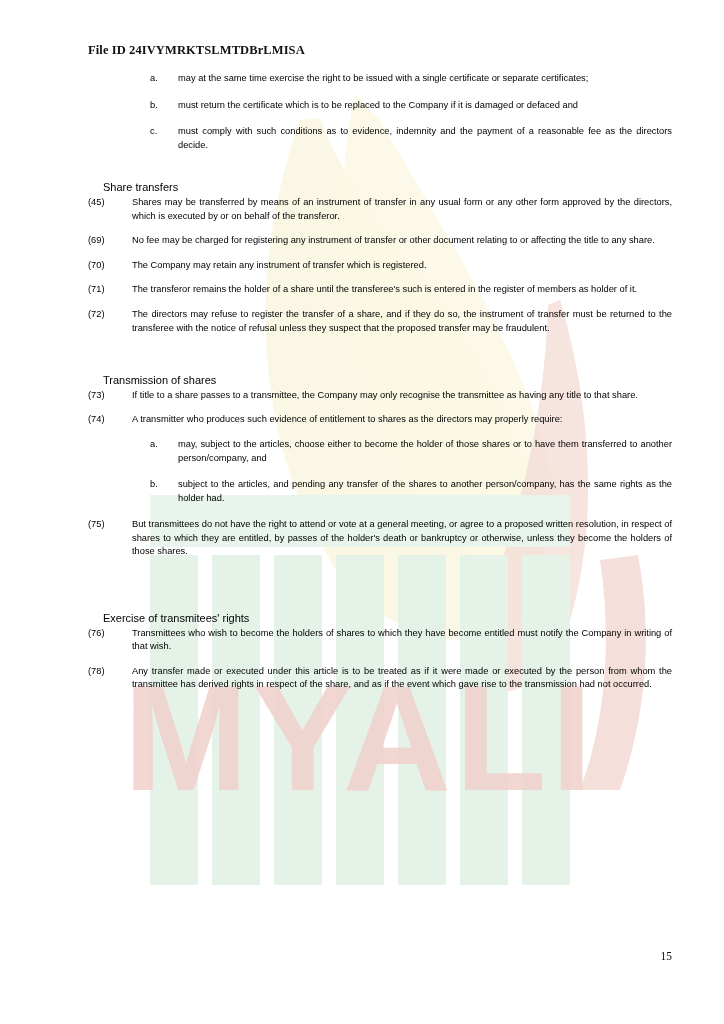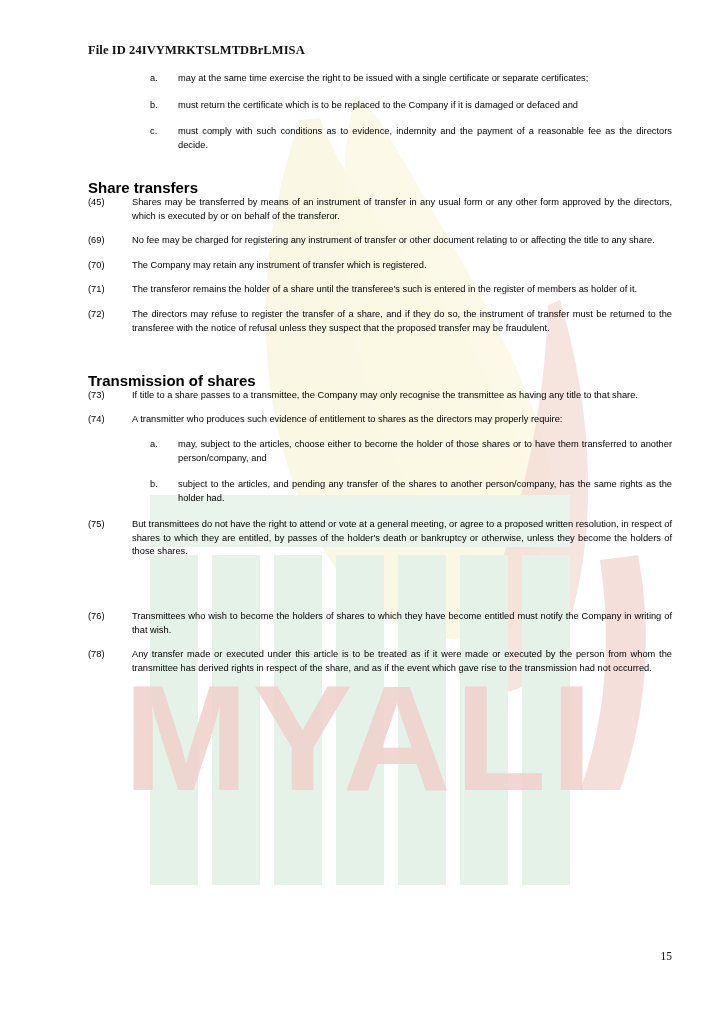--- a/index.html
+++ b/index.html
@@ -88,25 +88,26 @@
   }
   .sub .sub-text {
     flex: 1;
     font-size: 9.3px;
     line-height: 13.6px;
     text-align: justify;
     width: 494px;
   }
 
   .heading {
-    font-size: 15px;
-    font-weight: bold;
+    font-size: 11px;
+    font-weight: normal;
     line-height: 13.6px;
     margin-bottom: 1px;
     margin-top: 2px;
+    margin-left: 15px;
   }
 
   .spacer-lg { height: 14px; }
   .spacer-xl { height: 26px; }
 
   .page-number {
     position: absolute;
     right: 52px;
     top: 950px;
     font-family: "Liberation Serif", serif;
@@ -206,20 +207,21 @@
     </div>
 
     <div class="row">
       <div class="num">(75)</div>
       <div class="clause-text">But transmittees do not have the right to attend or vote at a general meeting, or agree to a proposed written resolution, in respect of shares to which they are entitled, by passes of the holder's death or bankruptcy or otherwise, unless they become the holders of those shares.</div>
     </div>
 
     <div class="spacer-xl"></div>
     <div class="spacer-lg"></div>
 
+    <div class="heading">Exercise of transmitees' rights</div>
 
     <div class="row">
       <div class="num">(76)</div>
       <div class="clause-text">Transmittees who wish to become the holders of shares to which they have become entitled must notify the Company in writing of that wish.</div>
     </div>
     <div class="row">
       <div class="num">(78)</div>
       <div class="clause-text">Any transfer made or executed under this article is to be treated as if it were made or executed by the person from whom the transmittee has derived rights in respect of the share, and as if the event which gave rise to the transmission had not occurred.</div>
     </div>
 

